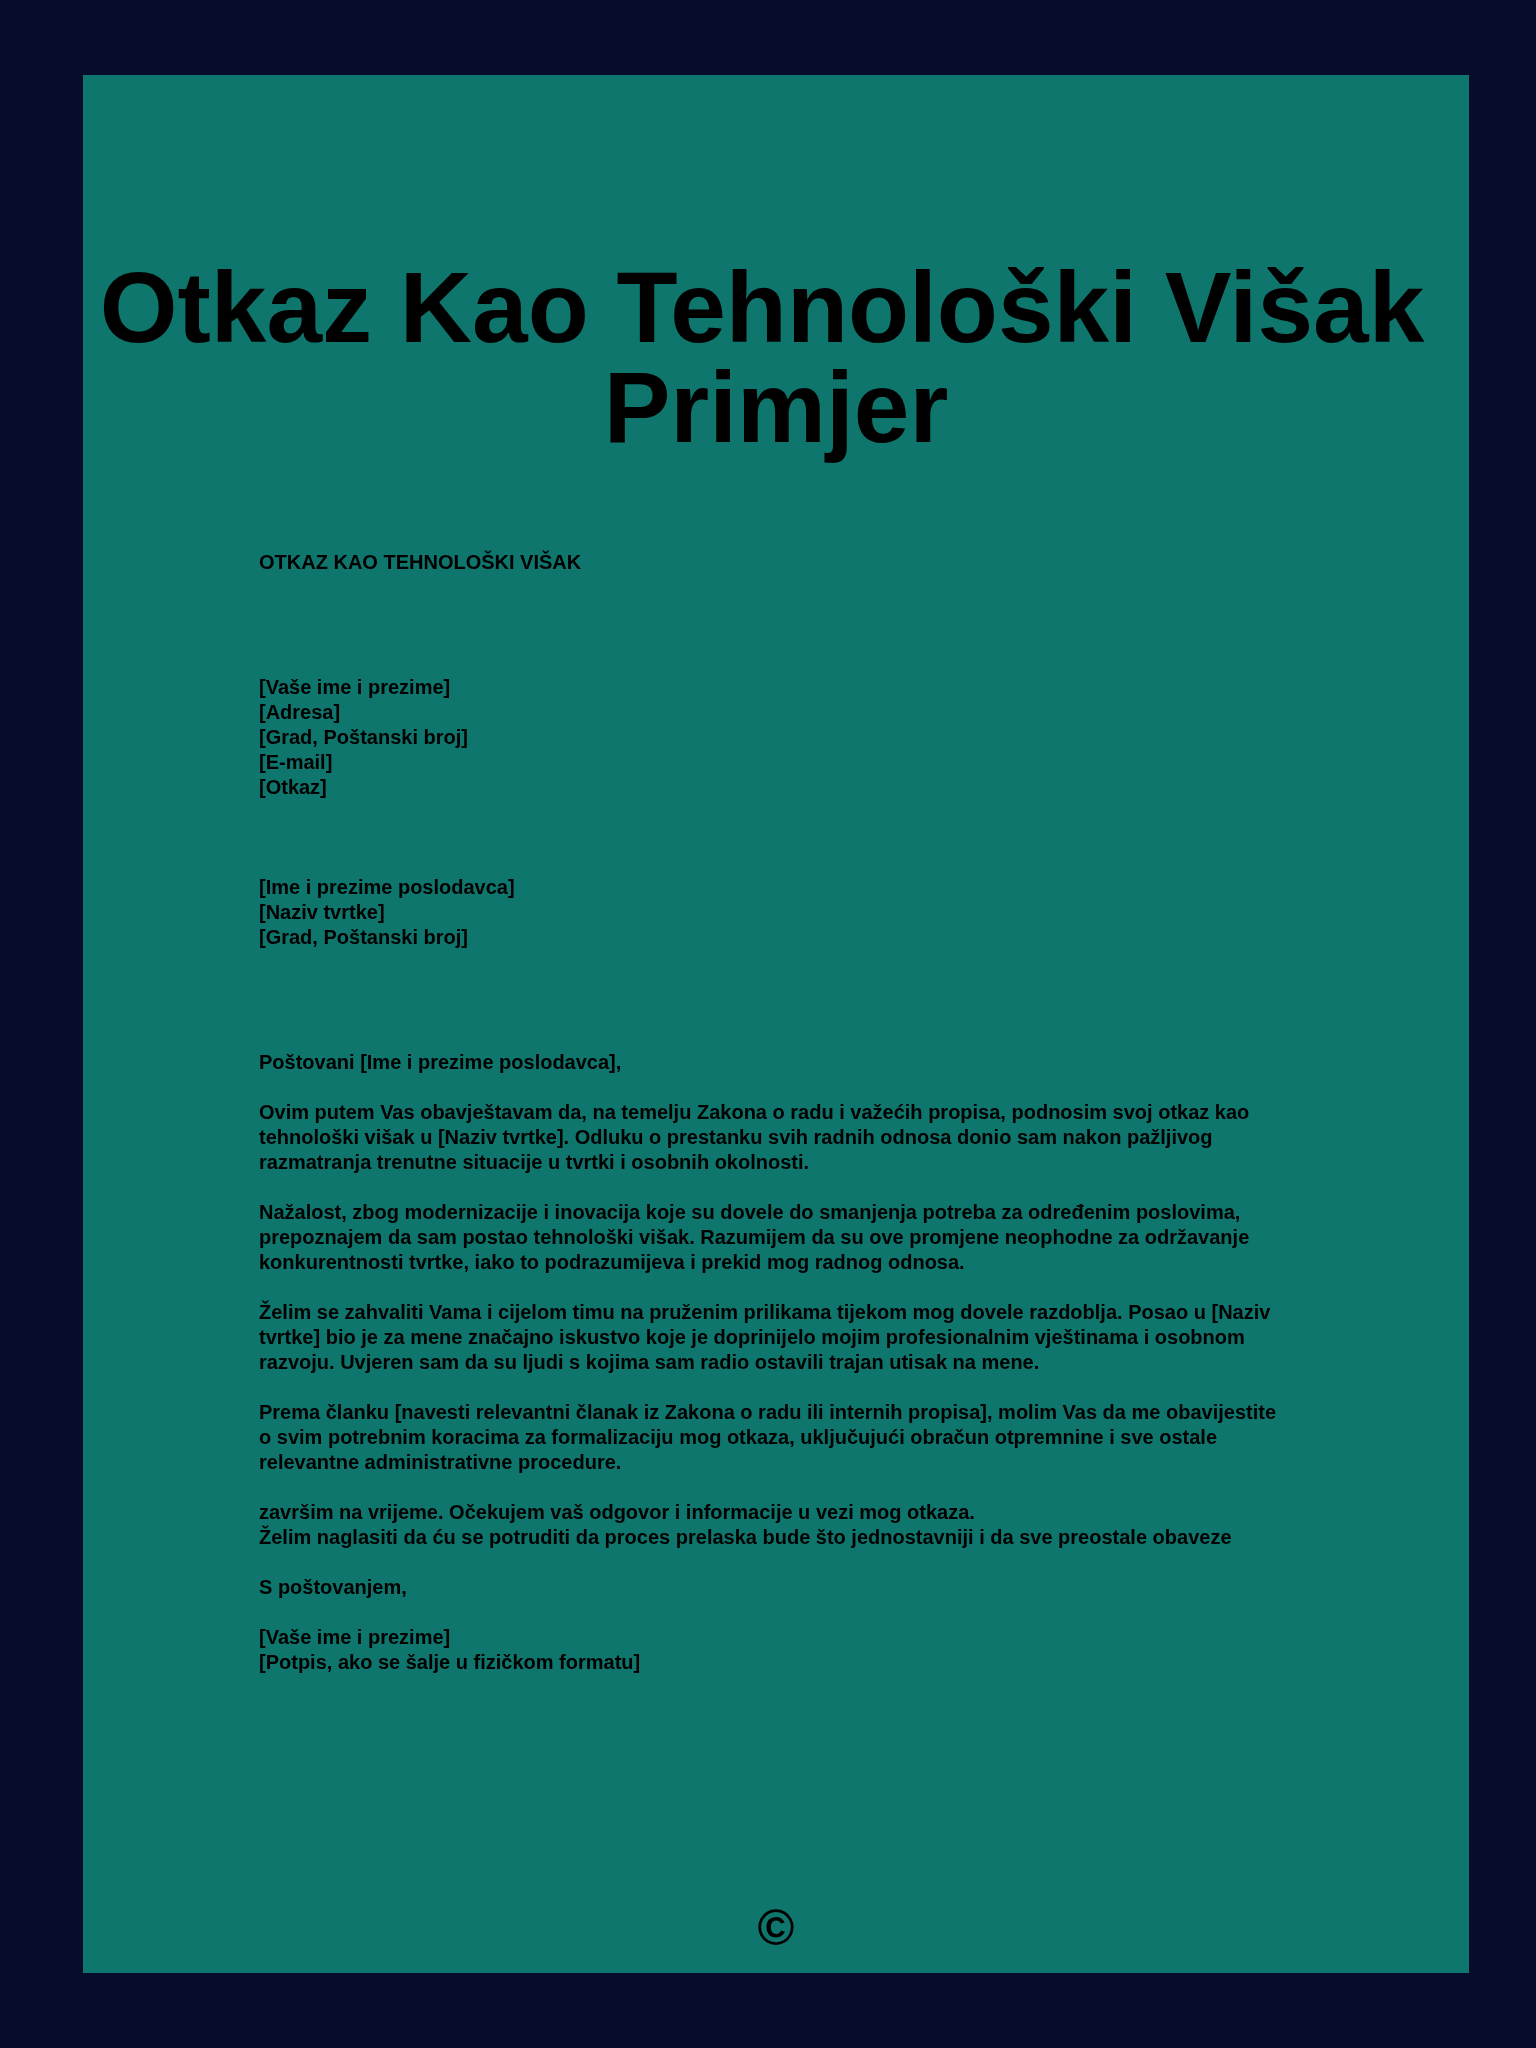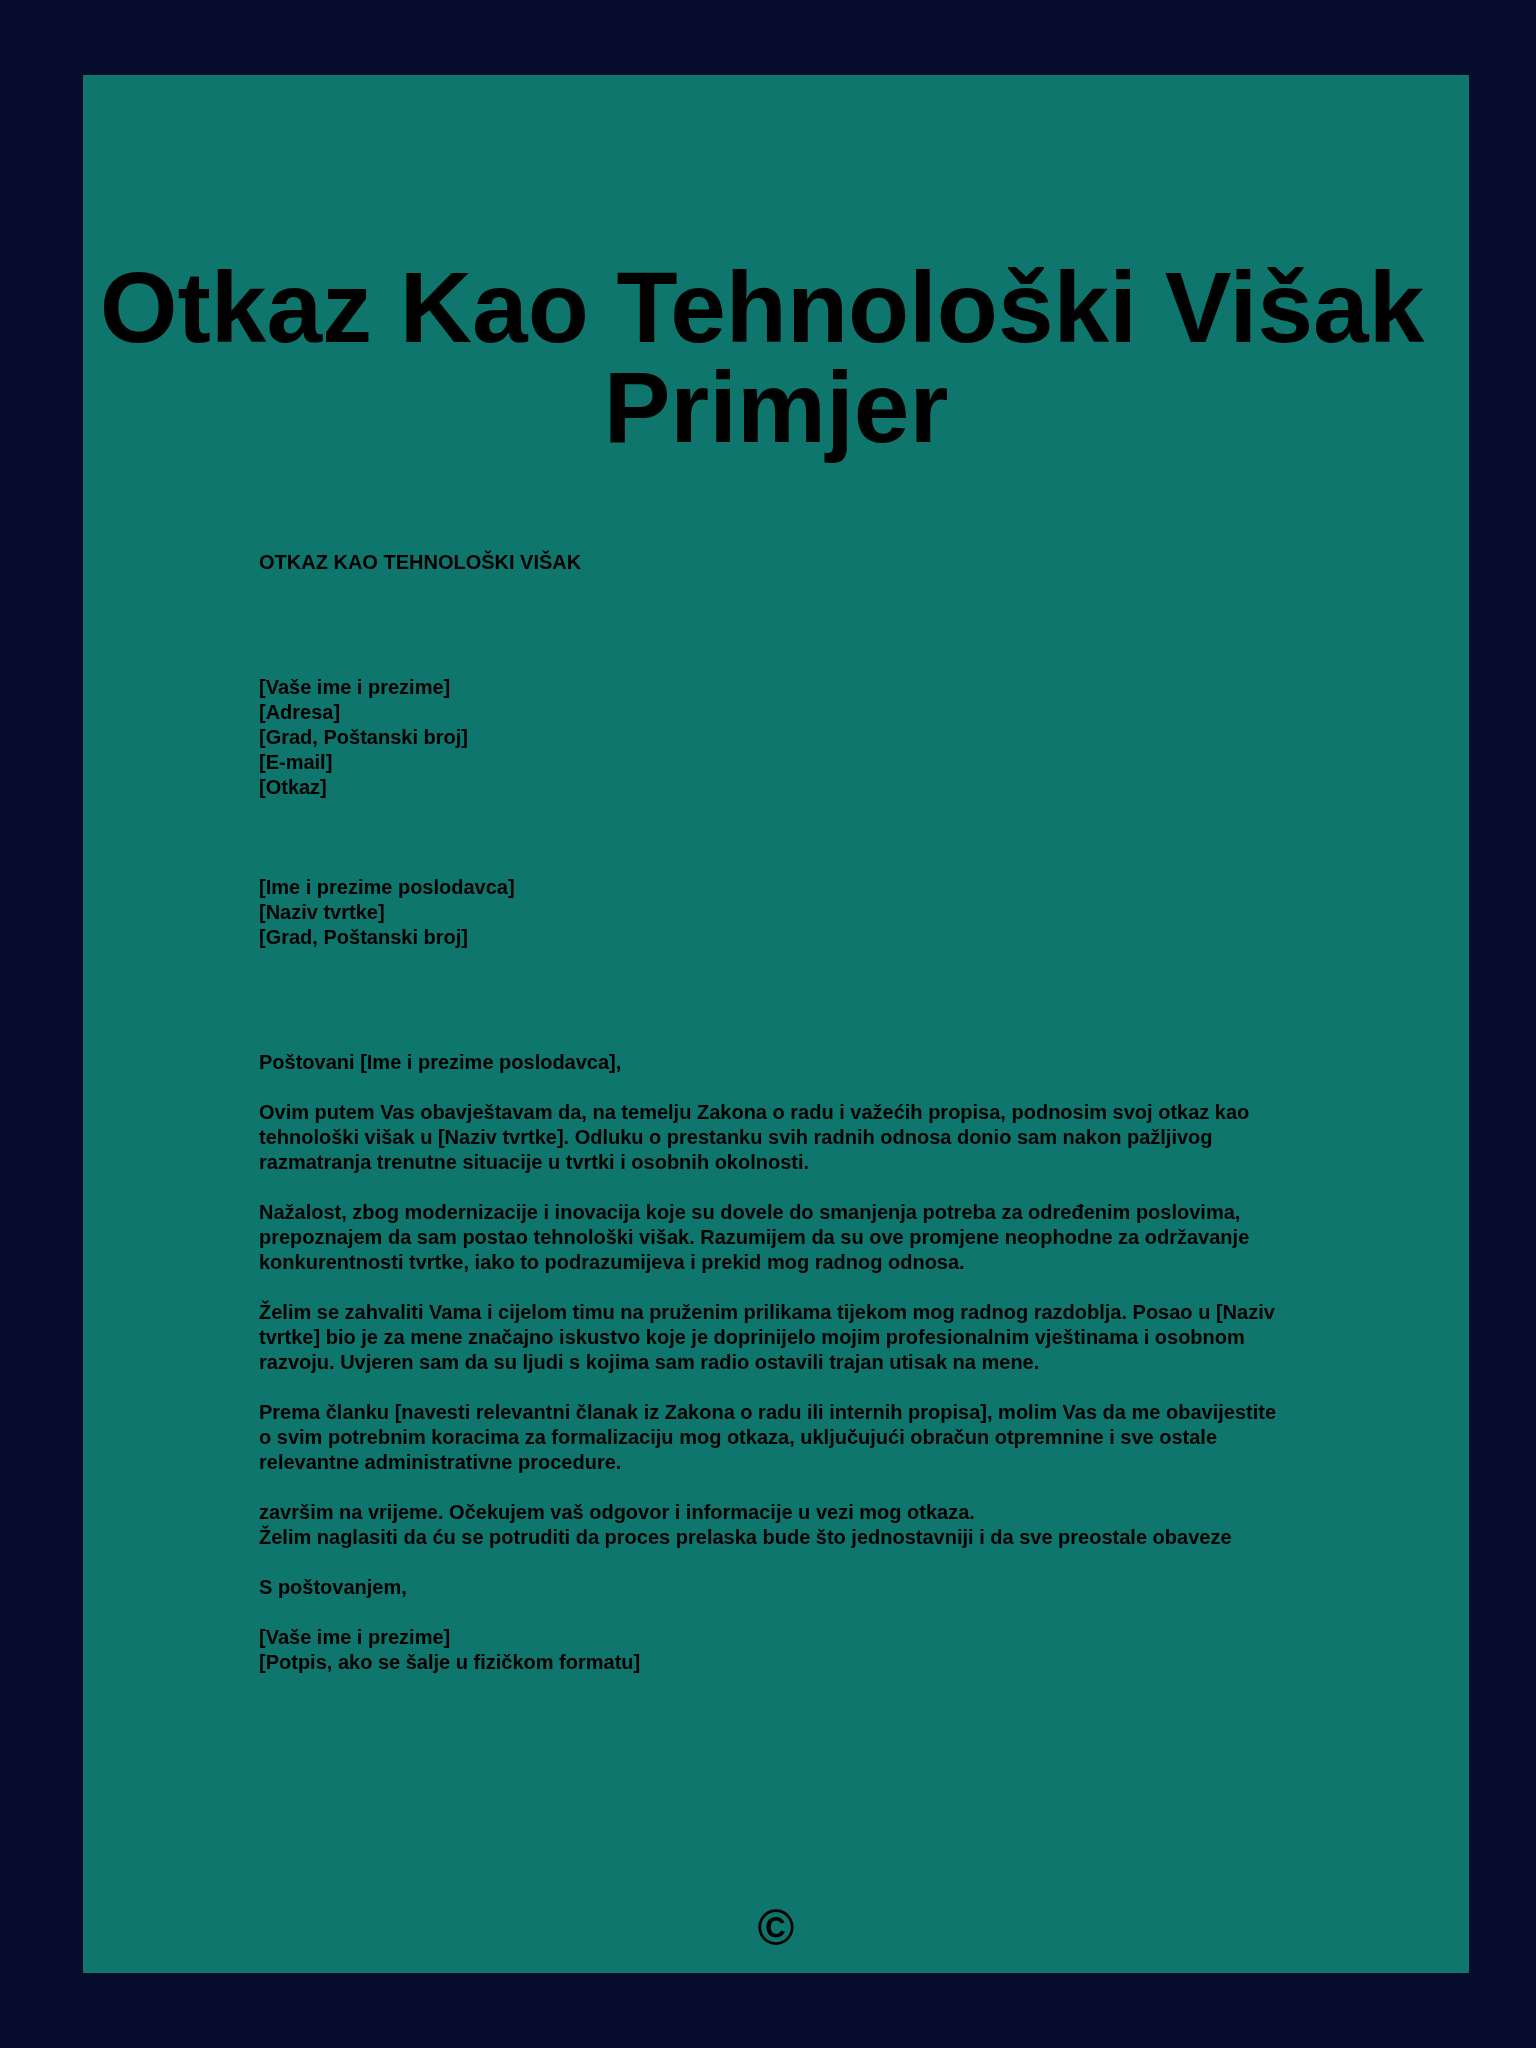--- a/index.html
+++ b/index.html
@@ -119,21 +119,21 @@
     <span class="blank"></span>
 
     <div>
       <span class="line">Nažalost, zbog modernizacije i inovacija koje su dovele do smanjenja potreba za određenim poslovima,</span>
       <span class="line">prepoznajem da sam postao tehnološki višak. Razumijem da su ove promjene neophodne za održavanje</span>
       <span class="line">konkurentnosti tvrtke, iako to podrazumijeva i prekid mog radnog odnosa.</span>
     </div>
     <span class="blank"></span>
 
     <div>
-      <span class="line">Želim se zahvaliti Vama i cijelom timu na pruženim prilikama tijekom mog radnog razdoblja. Posao u [Naziv</span>
+      <span class="line">Želim se zahvaliti Vama i cijelom timu na pruženim prilikama tijekom mog dovele razdoblja. Posao u [Naziv</span>
       <span class="line">tvrtke] bio je za mene značajno iskustvo koje je doprinijelo mojim profesionalnim vještinama i osobnom</span>
       <span class="line">razvoju. Uvjeren sam da su ljudi s kojima sam radio ostavili trajan utisak na mene.</span>
     </div>
     <span class="blank"></span>
 
     <div>
       <span class="line">Prema članku [navesti relevantni članak iz Zakona o radu ili internih propisa], molim Vas da me obavijestite</span>
       <span class="line">o svim potrebnim koracima za formalizaciju mog otkaza, uključujući obračun otpremnine i sve ostale</span>
       <span class="line">relevantne administrativne procedure.</span>
     </div>

